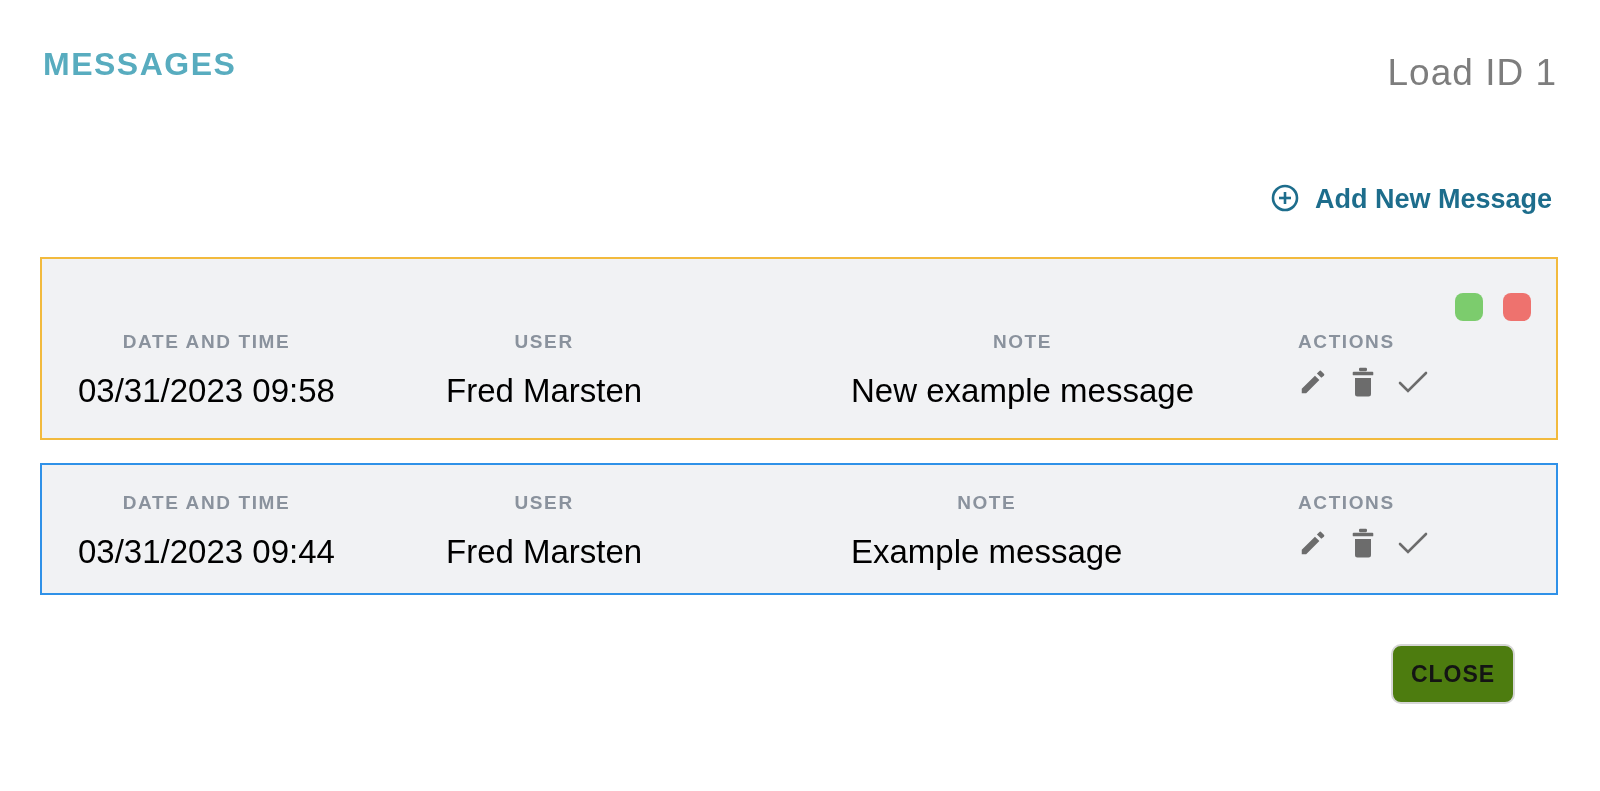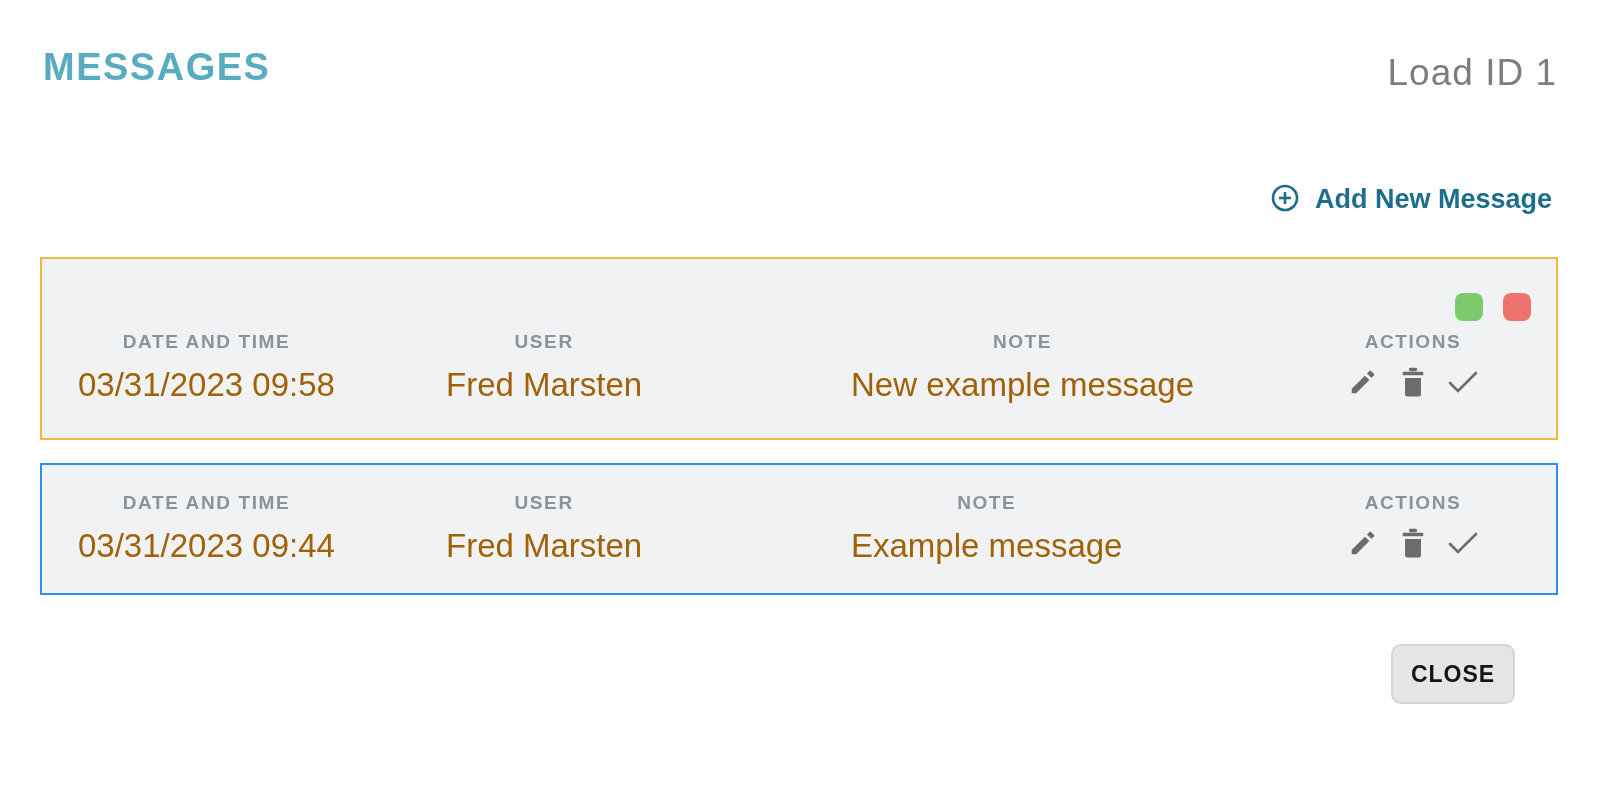--- a/index.html
+++ b/index.html
@@ -8,21 +8,21 @@
     font-family: "Liberation Sans", sans-serif;
     width: 1600px; height: 791px;
     position: relative; overflow: hidden;
     color: #1b1b1b;
   }
   .page { position: absolute; inset: 0; }
 
   
   .page-title {
     position: absolute; left: 43px; top: 46px;
-    font-size: 38px; font-weight: 600; letter-spacing: 1.5px;
+    font-size: 32px; font-weight: 600; letter-spacing: 1.5px;
     color: var(--title-teal, #58acbf);
   }
   .load-id {
     position: absolute; right: 43px; top: 52px;
     font-size: 37px; font-weight: 300; letter-spacing: 1px;
     color: var(--loadid-gray, #7d7d7d);
   }
 
   
   .add-new {
@@ -44,30 +44,30 @@
   }
   .card-amber { top: 257px; height: 183px; border: 2px solid var(--amber-border, #f2ba3d); }
   .card-blue  { top: 463px; height: 132px; border: 2px solid var(--blue-border, #2f91e8); }
 
   .col { position: absolute; display: flex; flex-direction: column; align-items: center; }
   .card-amber .col { top: 72px; }
   .card-blue  .col { top: 27px; }
   .col-datetime { left: 36px; }
   .col-user     { left: 404px; }
   .col-note     { left: 809px; }
-  .col-actions  { left: 1256px; width: 230px; align-items: center; }
+  .col-actions  { left: 1256px; width: 230px; align-items: flex-start; }
 
   .col-label {
     font-size: 19px; font-weight: 700; letter-spacing: 1.6px;
     color: var(--label-gray, #8a929d);
     line-height: 22px;
   }
   .col-value {
-    margin-top: 13px;
-    font-size: 33px; font-weight: 400; color: #a16207;
+    margin-top: 19px;
+    font-size: 33px; font-weight: 400; color: #000000;
     line-height: 38px; white-space: nowrap;
   }
 
   .icon-row { margin-top: 10px; display: flex; align-items: center; gap: 20px; height: 38px; }
   .icon-btn {
     background: none; border: none; padding: 0; cursor: pointer;
     width: 30px; height: 32px; display: flex; align-items: center; justify-content: center;
   }
   .icon-btn svg { display: block; }
 
@@ -78,21 +78,21 @@
   .confirm-btn {
     width: 28px; height: 28px; border: none; border-radius: 8px; cursor: pointer;
   }
   .confirm-green { background: var(--confirm-green, #7ccc6d); }
   .confirm-red   { background: var(--confirm-red, #ee726e); }
 
   
   .close-btn {
     position: absolute; left: 1391px; top: 644px;
     width: 124px; height: 60px;
-    background: #e5e5e5;
+    background: #4d7c0f;
     border: 2px solid var(--button-border, #d6d6d6);
     border-radius: 10px;
     font-family: "Liberation Sans", sans-serif;
     font-size: 23px; font-weight: 700; letter-spacing: 1px;
     color: #141414; cursor: pointer;
   }
 </style>
 </head>
 <body>
 

